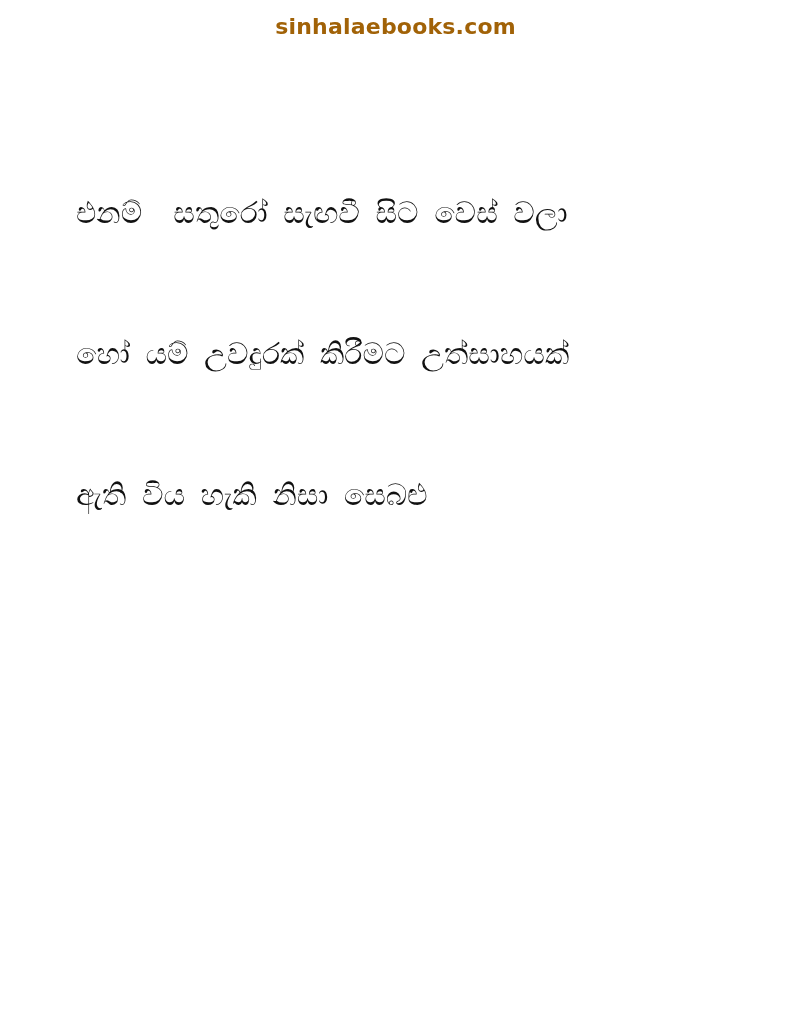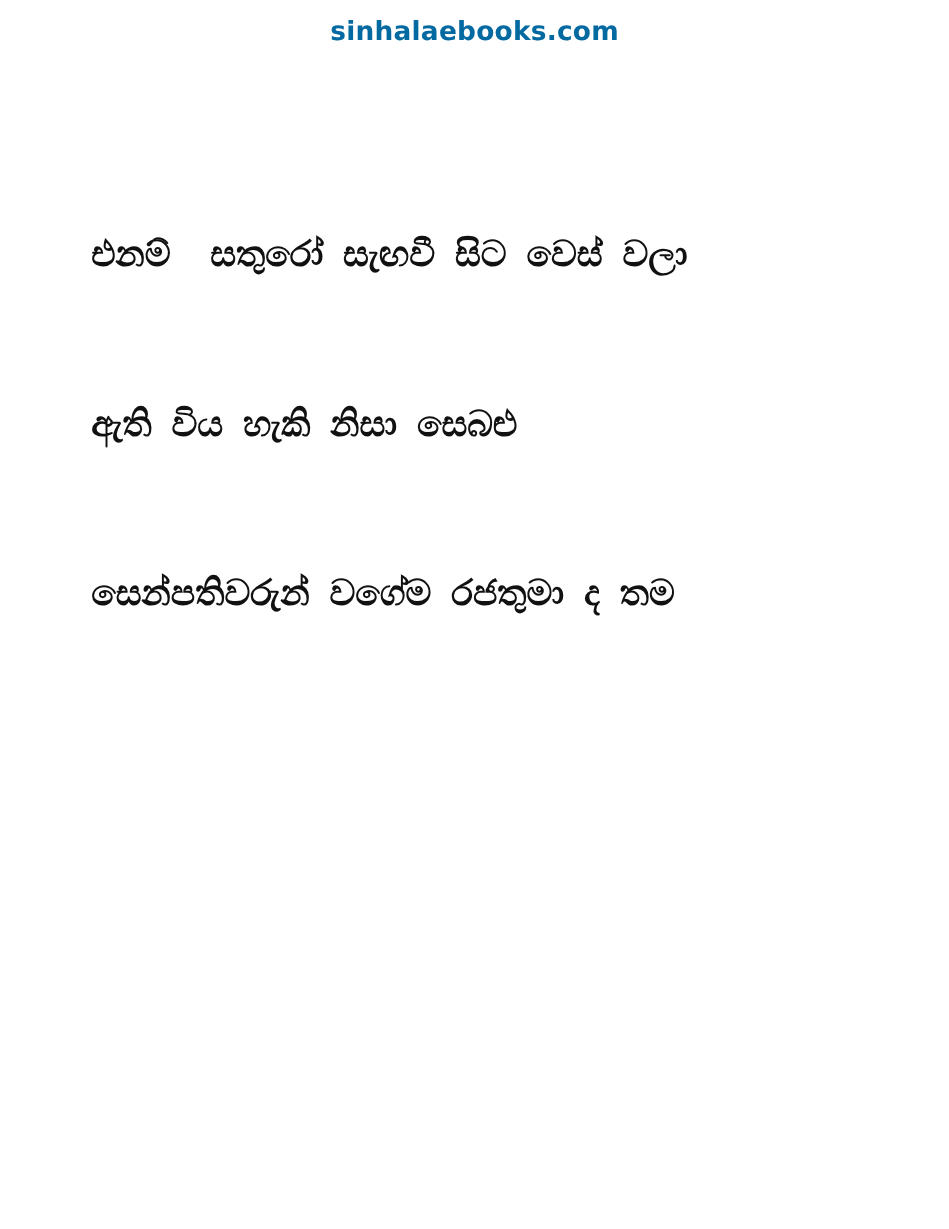--- a/index.html
+++ b/index.html
@@ -13,46 +13,45 @@
     font-family: "DejaVu Sans", sans-serif;
     color: #111111;
     overflow: hidden;
   }
   .site-header {
     padding-top: 14px;
     text-align: center;
     font-size: 22px;
     font-weight: 600;
     letter-spacing: 0.2px;
-    color: #0369a1;
+    color: #a16207;
   }
   .content {
     padding-left: 76px;
     padding-right: 40px;
   }
   .para {
     font-size: 30px;
     line-height: 47px;
     word-spacing: 6px;
     white-space: pre-wrap;
     color: #111111;
   }
   .para-1 { margin-top: 56px; }
   .text-line {
     min-height: 47px;
-    font-weight: bold;
   }
 </style>
 </head>
 <body>
 
 <div class="site-header">sinhalaebooks.com</div>
 
 <div class="content">
 
   <div class="para para-1">
     <div class="text-line">එනම්  සතුරෝ සැඟවී සිට වෙස් වලා</div>
+    <div class="text-line">හෝ යම් උවදුරක් කිරීමට උත්සාහයක්</div>
     <div class="text-line">ඇති විය හැකි නිසා සෙබළු</div>
-    <div class="text-line">සෙන්පතිවරුන් වගේම රජතුමා ද තම</div>
     
   </div>
 
 </div>
 
 </body></html>

